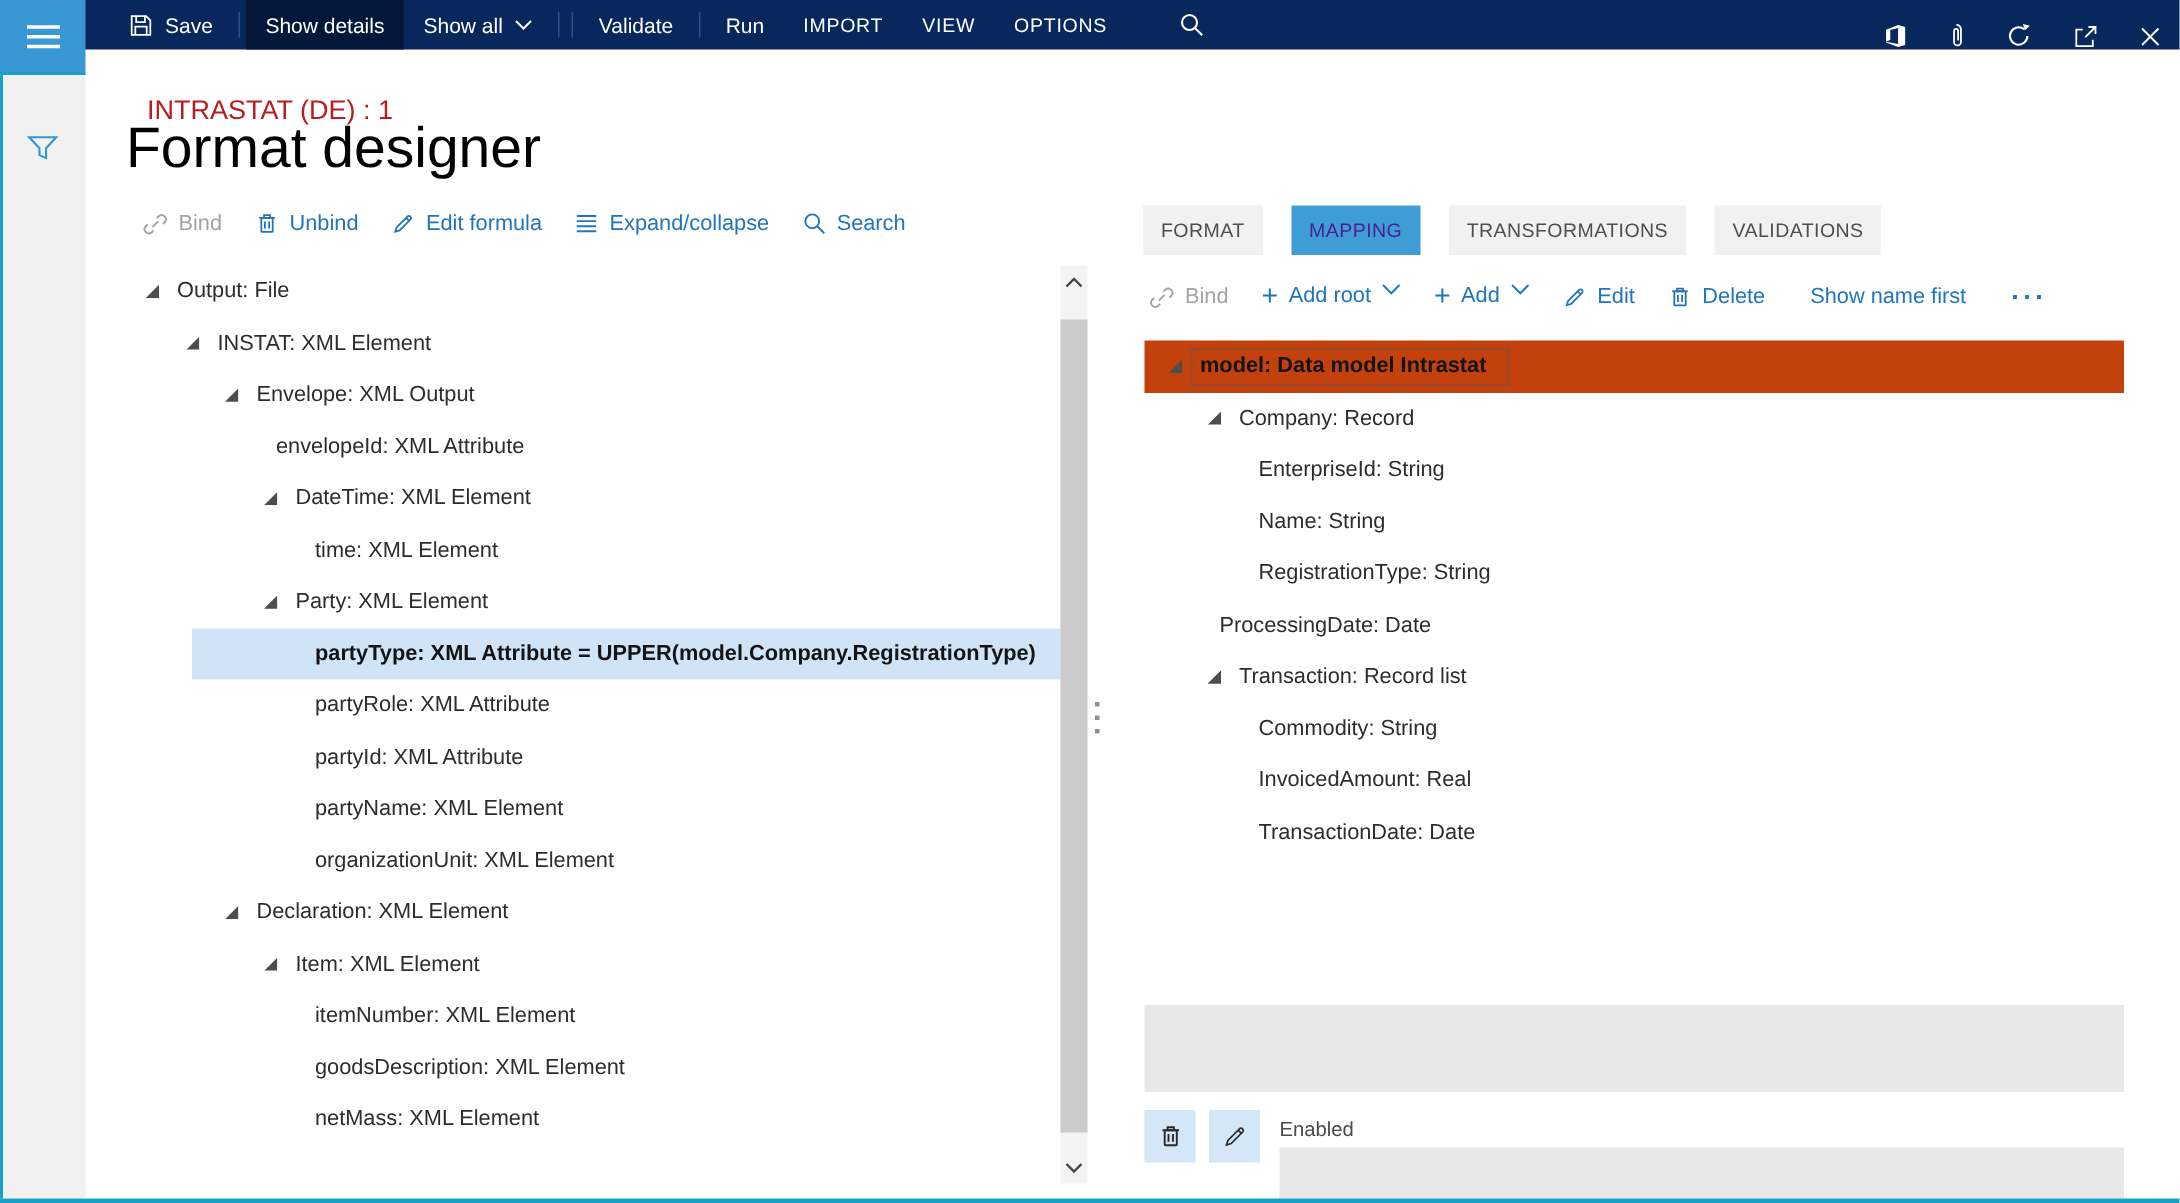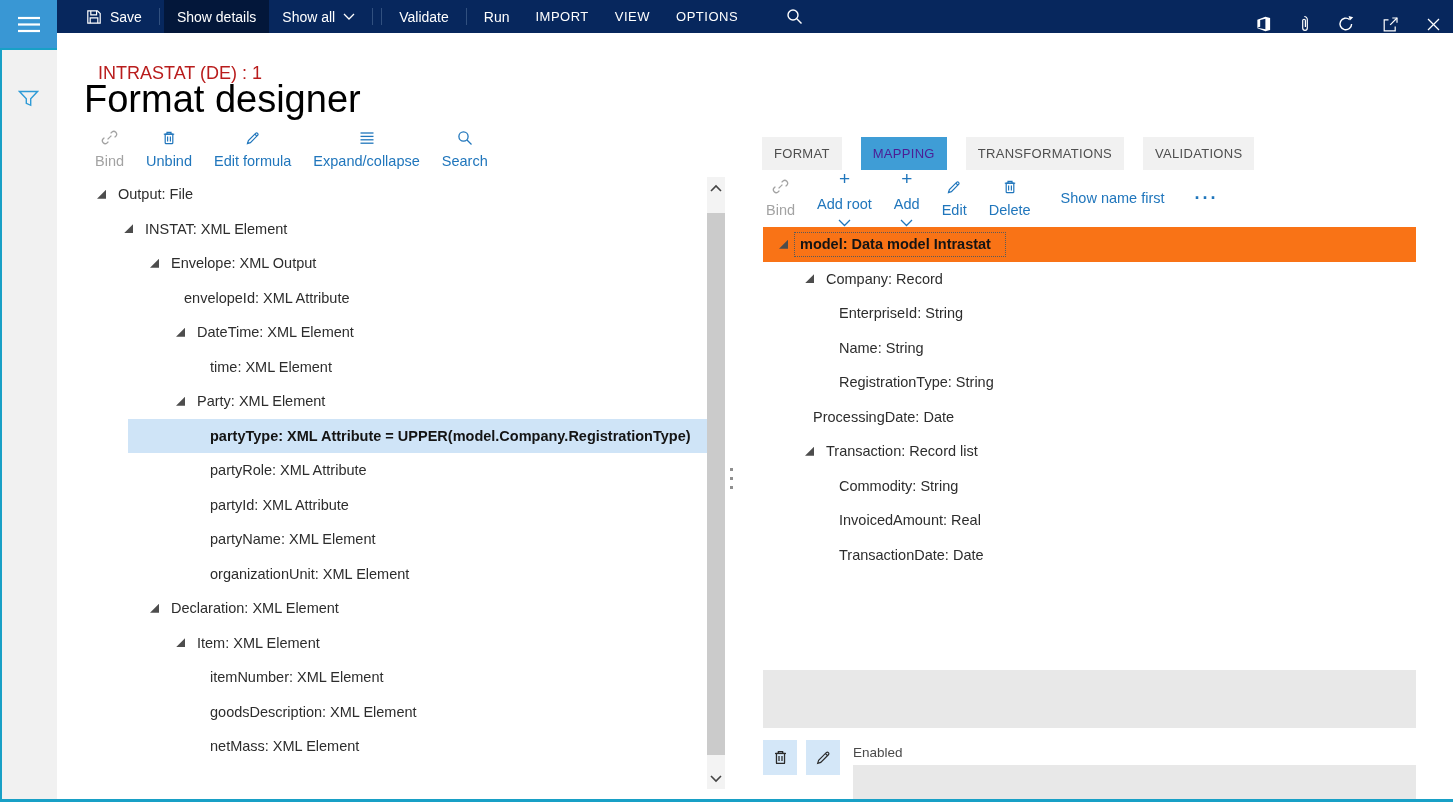--- a/index.html
+++ b/index.html
@@ -26,21 +26,21 @@
   .bottom-accent { position:absolute; left:0; top:799px; width:1453px; height:3px; background:#18a0c6; }
 
   
   .caption { position:absolute; left:86px; top:63px; font-size:18px; color:#b91c1c;margin-left:12px; }
   .page-title { position:absolute; left:84px; top:78px; font-size:38px; font-weight:300; color:#000000; }
 
   
   .tb { position:absolute; display:flex; align-items:center; gap:22px; font-size:14.5px; color:#2076bc; }
   .tb-left { left:95px; top:136px; height:26px; }
   .tb-right { left:766px; top:184px; height:28px; }
-  .itm { display:flex; align-items:center; gap:7px; cursor:pointer; white-space:nowrap;flex-direction:column; }
+  .itm { display:flex; align-items:flex-start; gap:7px; cursor:pointer; white-space:nowrap; }
   .itm.disabled { color:#a3a3a3; cursor:default; }
   .plus { font-size:19px; font-weight:300; line-height:1; position:relative; top:-1px; }
   .more-dots { font-size:18px; letter-spacing:2px; font-weight:bold; margin-left:8px; }
 
   
   .tabs { position:absolute; left:762px; top:137px; display:flex; }
   .tab { height:33px; display:flex; align-items:center; padding:0 12px; background:#f1f1f1; color:#4e4e4e;
          font-size:13px; letter-spacing:0.3px; margin-right:19px; cursor:pointer; }
   .tab.active { background:#3f9dd6; color:#4c1d95;justify-content:flex-end; }
 
@@ -50,21 +50,21 @@
   .tree-right { left:763px; top:227px; width:653px; }
   .trow { height:34.5px; display:flex; align-items:center; font-size:14.5px; color:#2d2d2d; cursor:pointer; }
   .tri { width:9px; height:9px; background:#4d4d4d; clip-path:polygon(100% 0,100% 100%,0 100%); margin-right:12px; flex:none; }
   
   .L0p{padding-left:13px} .L1p{padding-left:40px} .L2p{padding-left:66px}
   .L3p{padding-left:92px} .L3l{padding-left:100px} .L4l{padding-left:126px}
   .trow.selected { background:linear-gradient(90deg, transparent 44px, #cfe4f7 44px); }
   .trow.selected .lbl { font-weight:bold; color:#141414; }
   
   .R0p{padding-left:16px} .R1p{padding-left:42px} .R1l{padding-left:50px} .R2l{padding-left:76px}
-  .trow.rsel { background:#f97316; }
+  .trow.rsel { background:#c2410c; }
   .trow.rsel .lbl { font-weight:bold; color:#141414; border:1px dotted #5a5a5a; padding:3px 14px 4px 5px; margin-left:-6px; }
 
   
   .vscroll { position:absolute; left:707px; top:177px; width:18px; height:612px; background:#f3f3f3; }
   .vs-up { position:absolute; top:6px; left:1px; }
   .vs-thumb { position:absolute; top:36px; left:0; width:18px; height:542px; background:#cbcbcb; }
   .vs-down { position:absolute; bottom:5px; left:1px; }
   .splitter { position:absolute; left:729px; top:468px; width:5px; height:26px; cursor:col-resize; }
   .splitter i { display:block; width:3px; height:3px; background:#8f8f8f; margin:0 auto 6px; }
 

